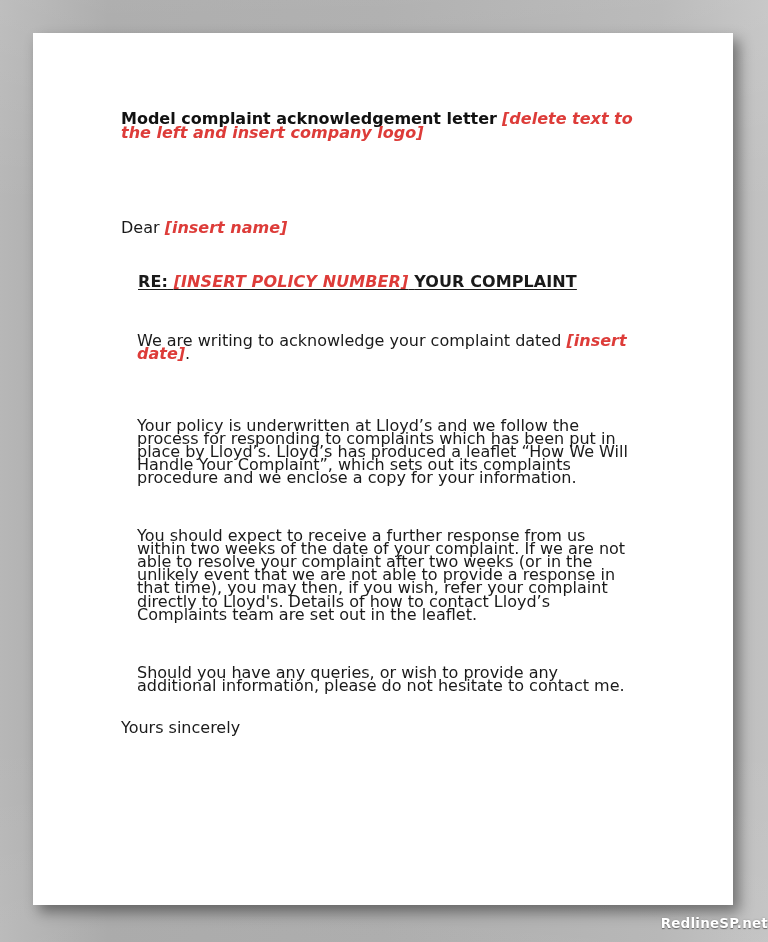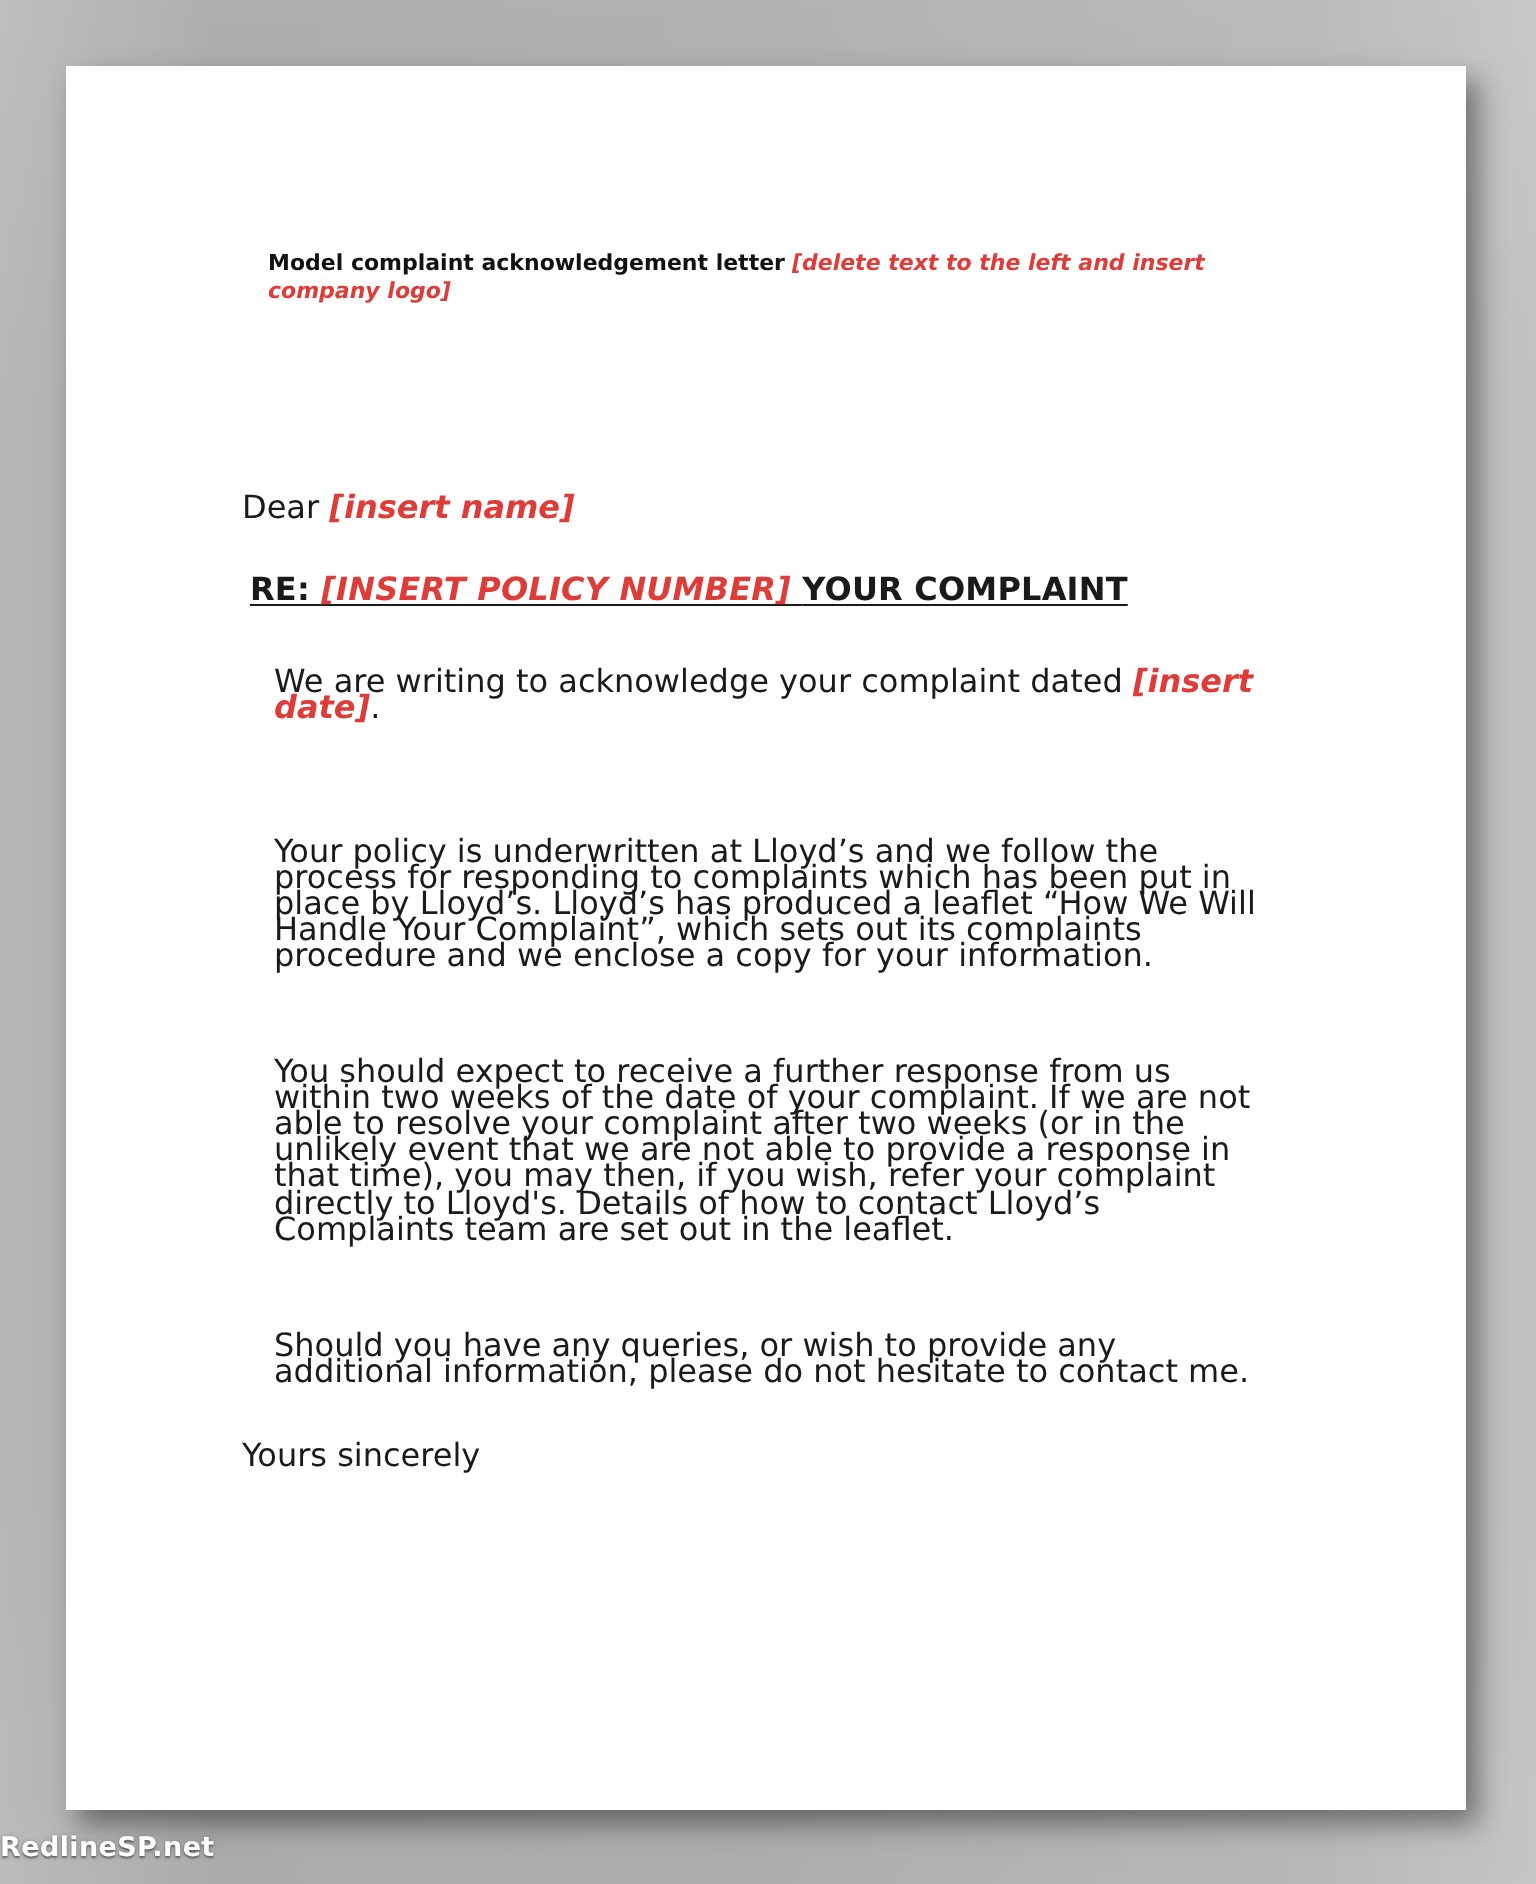--- a/index.html
+++ b/index.html
@@ -64,38 +64,38 @@
     line-height: 13.1px;
     color: #1a1a1a;
     text-align: left;
   }
   .red {
     color: #dd3c39;
     font-style: italic;
     font-weight: bold;
   }
   .title-line {
-    font-size: 11px;
+    font-size: 16px;
     line-height: 13.6px;
-    margin: 13px;
+    margin: 0;
   }
   .title-line .strong {
     font-weight: bold;
     color: #111111;
   }
 
   .spacer-xl { height: 82px; }
   .spacer-md { height: 24px; }
   .spacer-sm { height: 13px; }
   .spacer-sig { height: 48px; }
 
   .salutation { margin: 0; }
 
   .subject {
-    margin: 4px;
+    margin: 17px;
     font-weight: bold;
     text-decoration: underline;
     text-underline-offset: 2px;
     letter-spacing: 0.1px;
   }
   .subject .red {
     font-weight: bold;
   }
 
   p.para {
@@ -104,21 +104,21 @@
 
   .signoff { margin: 0; }
   .person { margin: 0; }
 
   
   .watermark {
     position: absolute;
     left: 0;
     right: 0;
     bottom: 10px;
-    text-align: left;
+    text-align: right;
     z-index: 3;
   }
   .watermark span {
     font-family: "DejaVu Sans", sans-serif;
     font-size: 13.5px;
     font-weight: bold;
     color: #ffffff;
     letter-spacing: 0.2px;
     text-shadow: 0 1px 1px rgba(90,90,90,0.85), 0 0 2px rgba(120,120,120,0.6);
   }

